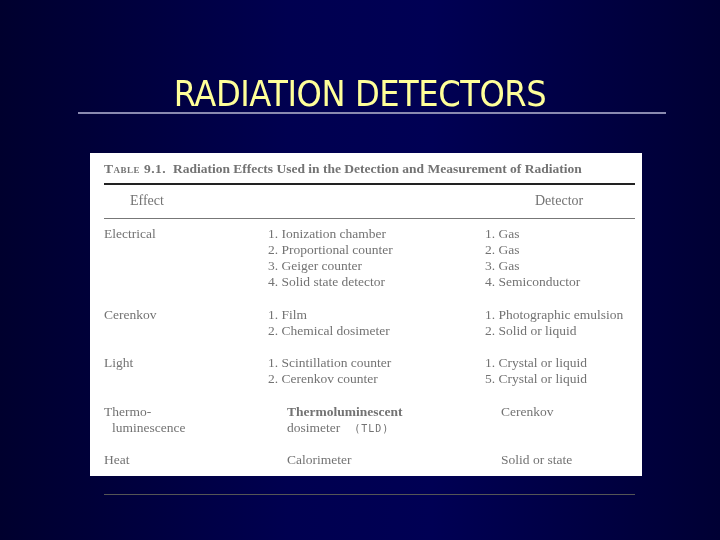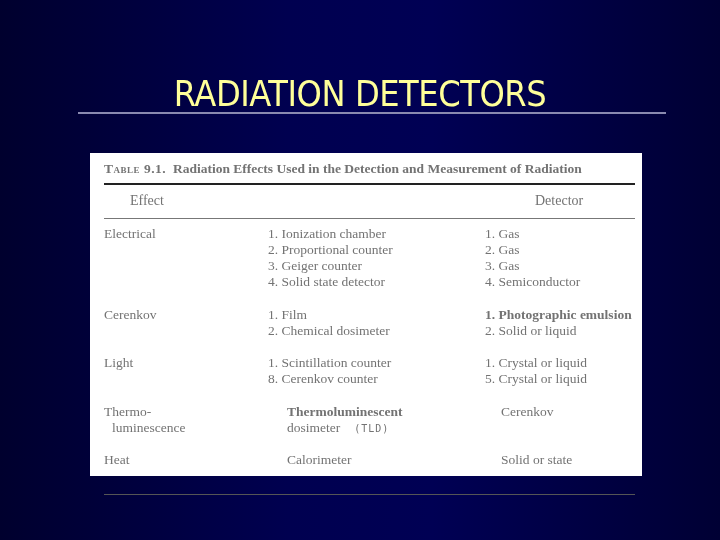--- a/index.html
+++ b/index.html
@@ -81,28 +81,28 @@
     <div class="cell" style="left:395px; top:73px;">1.  Gas</div>
     <div class="cell" style="left:395px; top:89px;">2.  Gas</div>
     <div class="cell" style="left:395px; top:105px;">3.  Gas</div>
     <div class="cell" style="left:395px; top:121px;">4.  Semiconductor</div>
   </div>
 
   <div>
     <div class="cell" style="left:14px; top:154px;">Cerenkov</div>
     <div class="cell" style="left:178px; top:154px;">1.  Film</div>
     <div class="cell" style="left:178px; top:170px;">2.  Chemical dosimeter</div>
-    <div class="cell" style="left:395px; top:154px;font-weight:bold;">1.  Photographic emulsion</div>
+    <div class="cell" style="left:395px; top:154px;">1.  Photographic emulsion</div>
     <div class="cell" style="left:395px; top:170px;text-align:center;">2.  Solid or liquid</div>
   </div>
 
   <div>
     <div class="cell" style="left:14px; top:202px;">Light</div>
     <div class="cell" style="left:178px; top:202px;">1.  Scintillation counter</div>
-    <div class="cell" style="left:178px; top:218px;">8.  Cerenkov counter</div>
+    <div class="cell" style="left:178px; top:218px;">2.  Cerenkov counter</div>
     <div class="cell" style="left:395px; top:202px;text-align:right;">1.  Crystal or liquid</div>
     <div class="cell" style="left:395px; top:218px;">5.  Crystal or liquid</div>
   </div>
 
   <div>
     <div class="cell" style="left:14px; top:251px;">Thermo-</div>
     <div class="cell" style="left:22px; top:267px;">luminescence</div>
     <div class="cell" style="left:197px; top:251px;font-weight:bold;">Thermoluminescent</div>
     <div class="cell" style="left:197px; top:267px;">
       <span>dosimeter</span><span class="tld">(TLD)</span>

